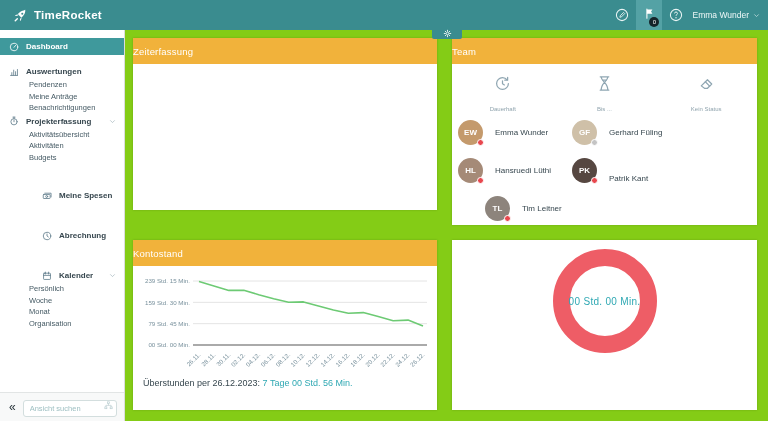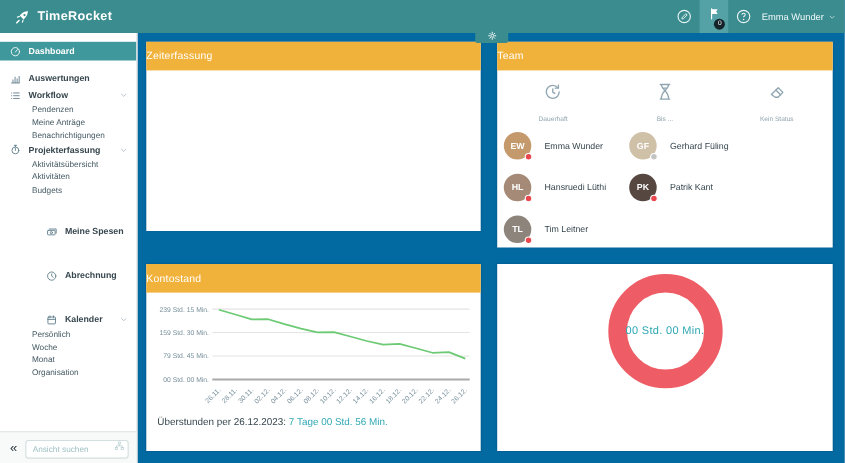--- a/index.html
+++ b/index.html
@@ -1,19 +1,19 @@
 <!DOCTYPE html>
 <html><head>
 <meta charset="utf-8">
 <style>
   * { margin:0; padding:0; box-sizing:border-box; }
   html,body { background:#d8d8d8; }
   #app {
     position:relative; width:768px; height:421px; overflow:hidden;
-    background:#0369a1; font-family:"Liberation Sans", sans-serif;
+    background:#84cc16; font-family:"Liberation Sans", sans-serif;
     -webkit-font-smoothing:antialiased;
   }
   
   #topbar { position:absolute; top:0; left:0; width:768px; height:30px; background:#3a8c8f; display:flex; align-items:center; }
   .logo { display:flex; align-items:center; gap:6px; padding-left:13px; color:#ffffff; font-weight:bold; font-size:11.5px; letter-spacing:.3px; }
   .logo svg { display:block; }
   .topbar-right { margin-left:auto; display:flex; align-items:center; height:30px; padding-right:8px; gap:7px; }
   .hicon { width:14px; height:14px; color:#e9f4f4; display:flex; align-items:center; justify-content:center; cursor:pointer; }
   .flag-tile { width:26px; height:30px; background:#54a2a5; display:flex; align-items:center; justify-content:center; position:relative; cursor:pointer; }
   .flag-badge { position:absolute; right:3px; bottom:3px; width:10px; height:10px; border-radius:50%; background:#15242a; color:#fff; font-size:6px; display:flex; align-items:center; justify-content:center; }
@@ -133,36 +133,20 @@
           </span>
           <span class="nav-label">Dashboard</span>
         </div>
         <div class="nav-item">
           <span class="nav-icon">
             <svg width="10" height="10" viewBox="0 0 16 16" fill="none" stroke="currentColor" stroke-width="1.3" stroke-linecap="round" stroke-linejoin="round">
               <path d="M2.5 13.5h11M4.5 13V9M7.5 13V5M10.5 13V7.5M13.5 13V4"></path>
             </svg>
           </span>
           <span class="nav-label">Auswertungen</span>
-        </div>
-        <div class="nav-item">
-          <span class="nav-icon">
-            <svg width="10" height="10" viewBox="0 0 16 16" fill="none" stroke="currentColor" stroke-width="1.3" stroke-linecap="round" stroke-linejoin="round">
-              <path d="M5.5 4h8M5.5 8h8M5.5 12h8"></path>
-              <circle cx="2.6" cy="4" r=".8" fill="currentColor" stroke="none"></circle>
-              <circle cx="2.6" cy="8" r=".8" fill="currentColor" stroke="none"></circle>
-              <circle cx="2.6" cy="12" r=".8" fill="currentColor" stroke="none"></circle>
-            </svg>
-          </span>
-          <span class="nav-label">Workflow</span>
-          <span class="chev">
-            <svg width="7" height="7" viewBox="0 0 16 16" fill="none" stroke="currentColor" stroke-width="1.3" stroke-linecap="round" stroke-linejoin="round">
-              <path d="M3.5 6l4.5 4.5L12.5 6"></path>
-            </svg>
-          </span>
         </div>
         <div class="nav-sub">Pendenzen</div>
         <div class="nav-sub">Meine Anträge</div>
         <div class="nav-sub">Benachrichtigungen</div>
         <div class="nav-item">
           <span class="nav-icon">
             <svg width="10" height="10" viewBox="0 0 16 16" fill="none" stroke="currentColor" stroke-width="1.3" stroke-linecap="round" stroke-linejoin="round">
               <circle cx="8" cy="9.2" r="5"></circle>
               <path d="M8 9.2V6.4M6.3 1.8h3.4M8 1.8v2.4"></path>
             </svg>
@@ -285,26 +269,26 @@
             <span class="member-name">Emma Wunder</span>
           </div>
           <div class="member" style="left: 120px; top: 56px;">
             <span class="avatar" style="background: rgb(207, 192, 168);">GF<span class="dot" style="background: rgb(196, 196, 196);"></span></span>
             <span class="member-name">Gerhard Füling</span>
           </div>
           <div class="member" style="left: 6px; top: 94px;">
             <span class="avatar" style="background: rgb(165, 138, 119);">HL<span class="dot" style="background: rgb(232, 71, 78);"></span></span>
             <span class="member-name">Hansruedi Lüthi</span>
           </div>
-          <div class="member" style="left: 120px; top: 94px;">
+          <div class="member" style="left: 120px; top: 94px; align-items: flex-end;">
             <span class="avatar" style="background: rgb(86, 71, 65);">PK<span class="dot" style="background: rgb(232, 71, 78);"></span></span>
             <span class="member-name">Patrik Kant</span>
           </div>
           <div class="member" style="left: 6px; top: 132px;">
-            <span class="avatar" style="background: rgb(141, 132, 124);">TL<span class="dot" style="background: rgb(232, 71, 78);"></span></span>
+            <span class="avatar" style="background: rgb(141, 132, 124); margin-left: 27px;">TL<span class="dot" style="background: rgb(232, 71, 78);"></span></span>
             <span class="member-name">Tim Leitner</span>
           </div>
         </div>
     </div>
   </div>
 
   <div class="card" id="card-konto">
     <div class="card-header">Kontostand</div>
     <div class="card-body">
       <svg id="konto-chart" width="298" height="100" viewBox="0 0 298 100">

